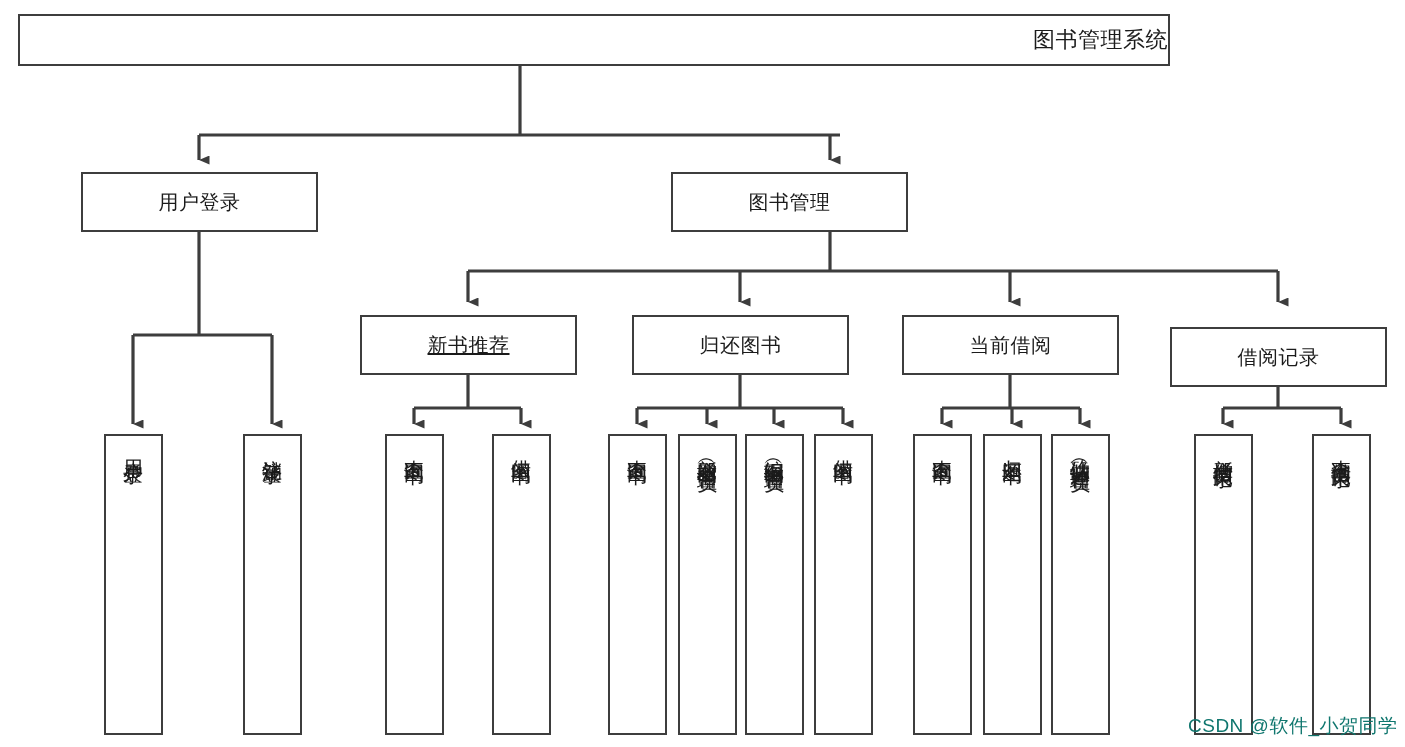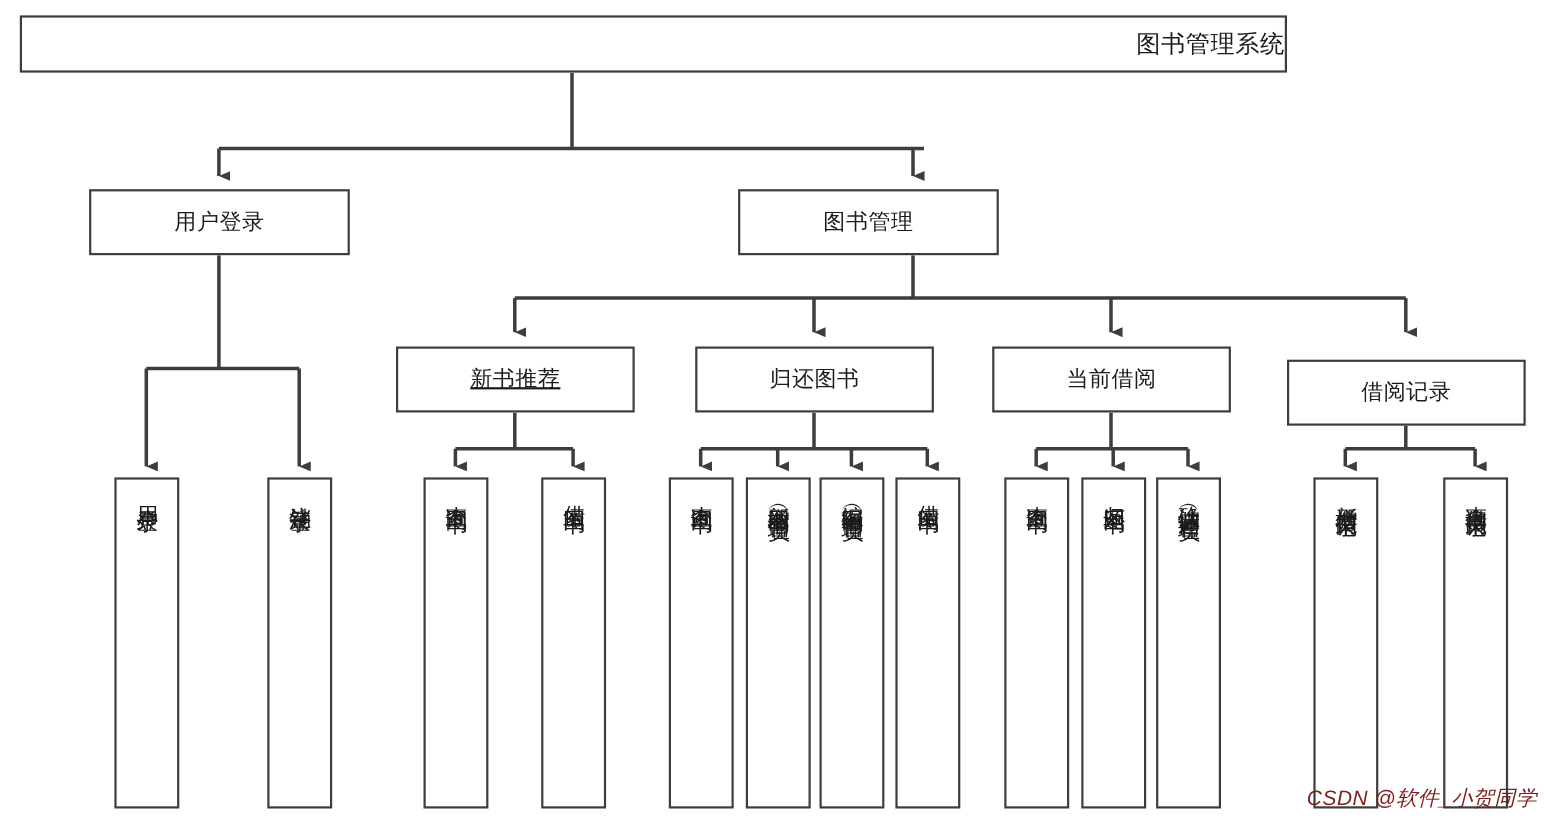--- a/index.html
+++ b/index.html
@@ -53,25 +53,24 @@
     align-items: flex-start;
     justify-content: center;
     padding-top: 8px;
   }
   .node.root .node-label { font-size: 22px; }
   .watermark {
     position: absolute;
     left: 1188px;
     top: 713px;
     font-size: 19px;
-    color: #7f1d1d;
+    color: #0f766e;
     white-space: nowrap;
     z-index: 3;
     letter-spacing: 0.5px;
-    font-style: italic;
   }
 </style>
 </head>
 <body>
 
 <div id="canvas">
 
   <svg id="edges" viewBox="0 0 1405 747" xmlns="http://www.w3.org/2000/svg">
     <defs>
       <marker id="arrowhead" markerWidth="9" markerHeight="11" refX="4.5" refY="10.5" orient="auto" markerUnits="userSpaceOnUse">

